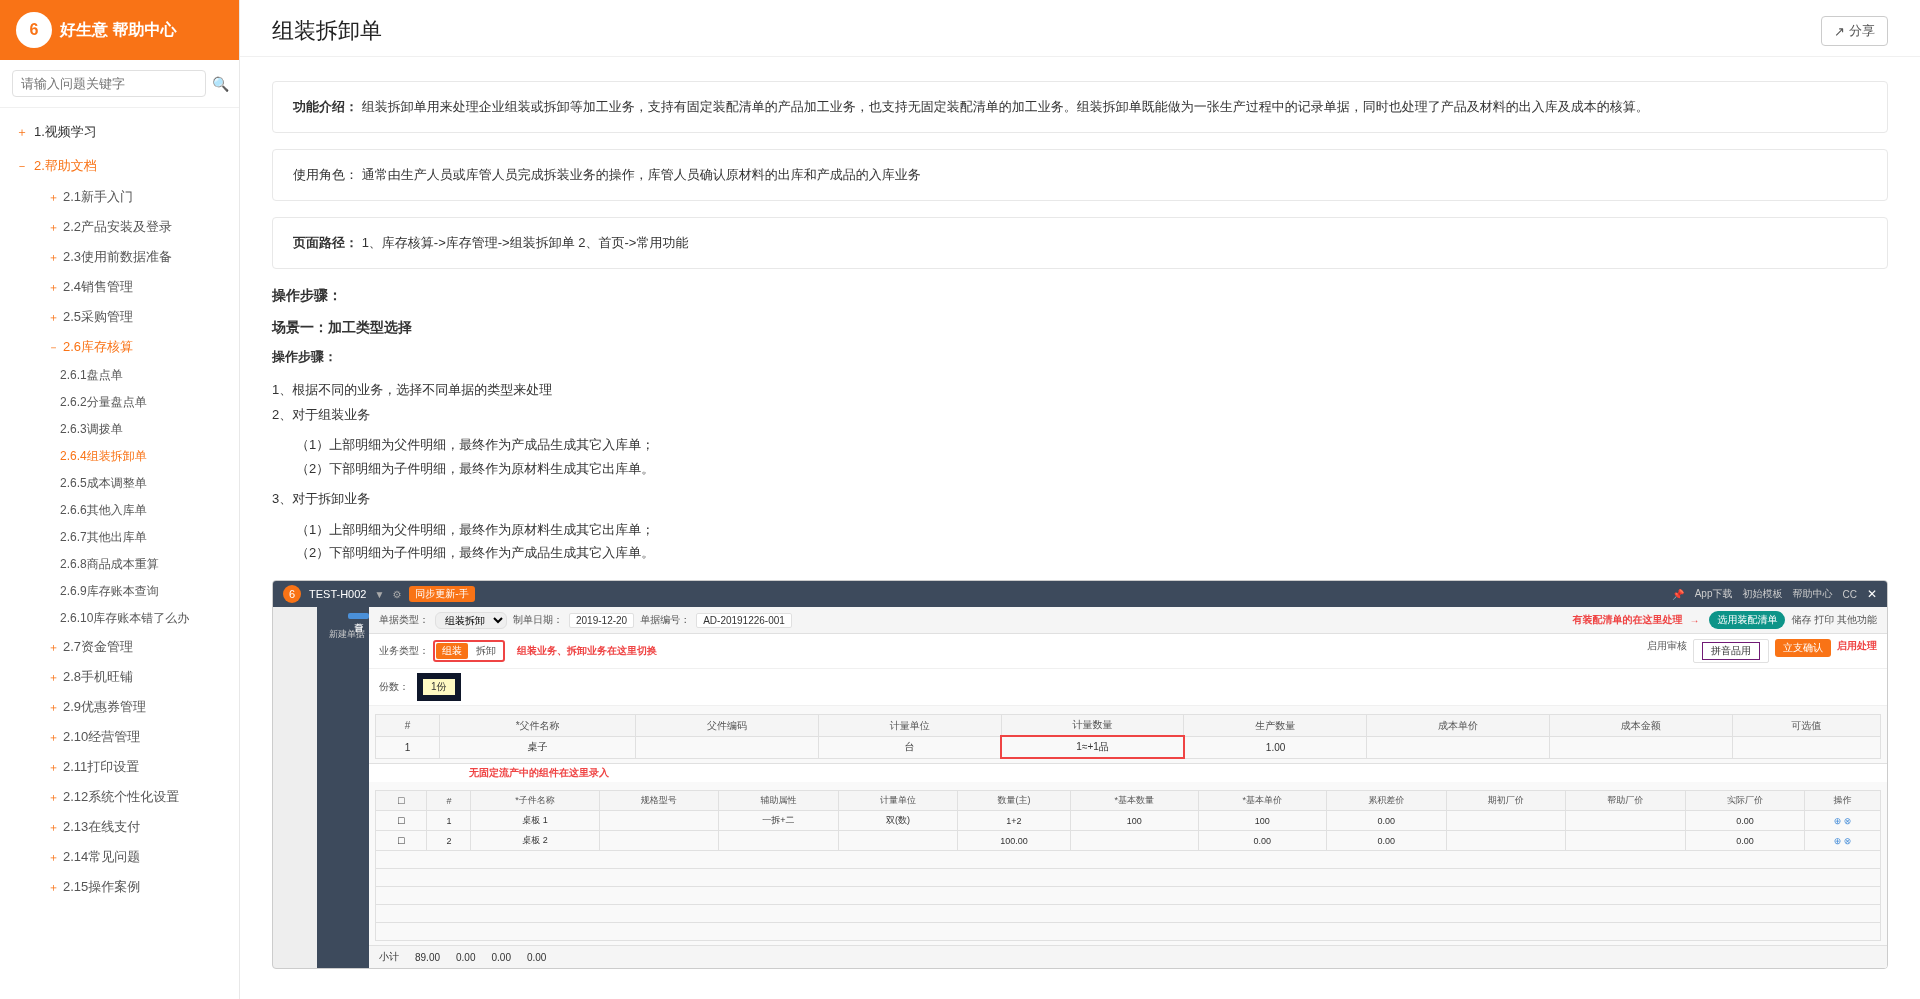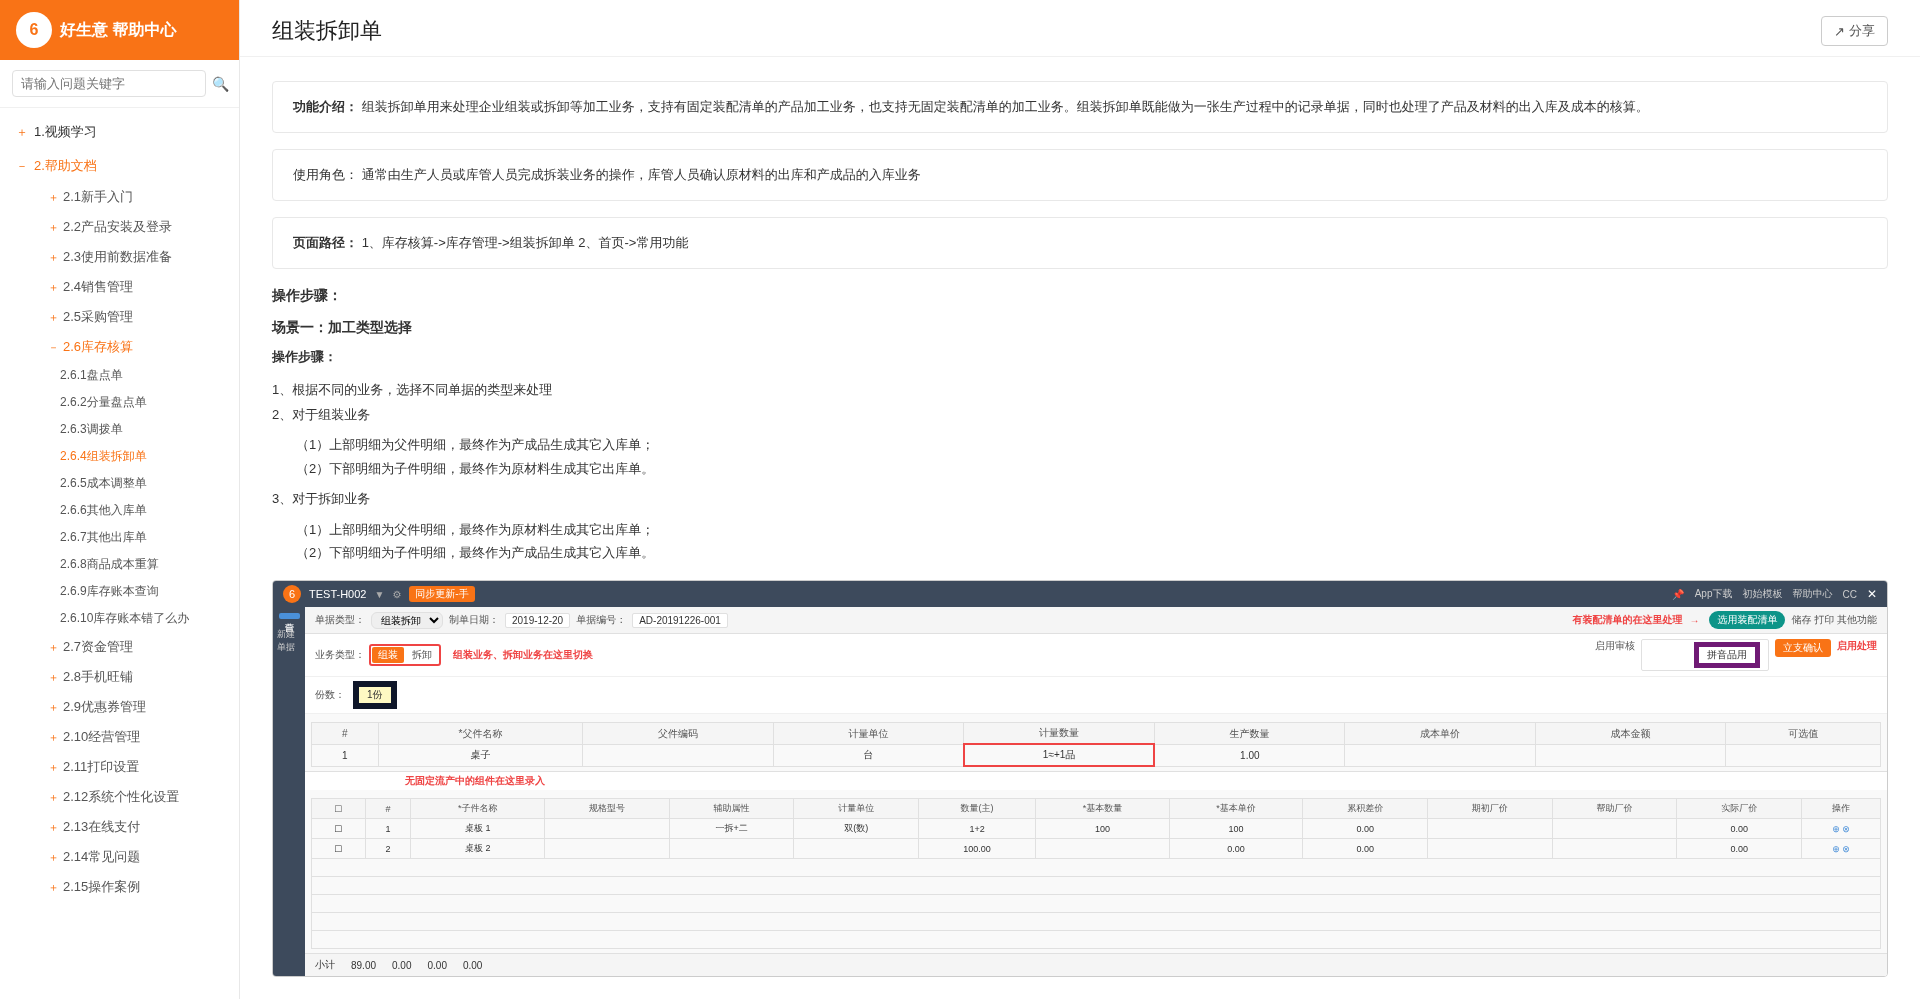--- a/index.html
+++ b/index.html
@@ -366,21 +366,21 @@
           <span style="color:#ccc;font-size:10px;">App下载</span>
           <span style="color:#ccc;font-size:10px;">初始模板</span>
           <span style="color:#ccc;font-size:10px;">帮助中心</span>
           <span style="color:#ccc;font-size:10px;">CC</span>
           <span style="color:white;font-size:12px;cursor:pointer;">✕</span>
         </div>
       </div>
 
       <div style="display:flex;">
 
-        <div style="background:#3d4a5c;width:32px;display:flex;flex-direction:column;align-items:center;padding-top:6px;gap:6px;">
+        <div style="background:#3d4a5c;width:52px;display:flex;flex-direction:column;align-items:flex-end;padding-top:6px;gap:6px;margin-left:44px;">
           <div style="background:#4a90d9;color:white;font-size:9px;padding:3px 4px;border-radius:2px;writing-mode:vertical-rl;text-orientation:mixed;cursor:pointer;">自营</div>
           <div style="color:#ccc;font-size:9px;padding:3px 4px;cursor:pointer;">新建单据</div>
         </div>
 
         <div style="flex:1;background:#fff;">
 
           <div style="background:#f5f5f5;border-bottom:1px solid #e0e0e0;padding:4px 10px;display:flex;align-items:center;gap:6px;flex-wrap:wrap;">
             <span style="font-size:10px;color:#555;">单据类型：</span>
             <select style="font-size:10px;border:1px solid #e0e0e0;padding:1px 5px;border-radius:6px;">
               <option>组装拆卸</option>
@@ -409,21 +409,21 @@
                 <span style="font-size:10px;padding:1px 6px;cursor:pointer;color:#555;">拆卸</span>
               </div>
               <span style="color:#ef4444;font-size:10px;font-weight:bold;margin-left:8px;">组装业务、拆卸业务在这里切换</span>
             </div>
 
             <span style="flex:1;"></span>
 
             <div style="display:flex;align-items:flex-start;gap:6px;">
               <span style="font-size:10px;color:#555;">启用审核</span>
               <div style="border:1px solid #e0e0e0;padding:2px 8px;border-radius:2px;font-size:10px;background:#fff;">
-                <span style="border:5px solid #701a75;display:inline-block;padding:1px 8px;font-size:10px;margin-left:44px;">拼音品用</span>
+                <span style="border:1px solid #701a75;display:inline-block;padding:1px 8px;font-size:10px;">拼音品用</span>
               </div>
               <button style="background:#f97316;color:white;border:none;border-radius:3px;padding:2px 8px;font-size:10px;cursor:pointer;">立支确认</button>
               <div style="display:flex;flex-direction:column;align-items:center;">
                 <span style="color:#ef4444;font-size:10px;font-weight:bold;">启用处理</span>
               </div>
             </div>
           </div>
 
           <div style="background:#fff;border-bottom:1px solid #f0f0f0;padding:4px 10px;display:flex;align-items:center;gap:8px;">
             <span style="font-size:10px;color:#555;">份数：</span>

